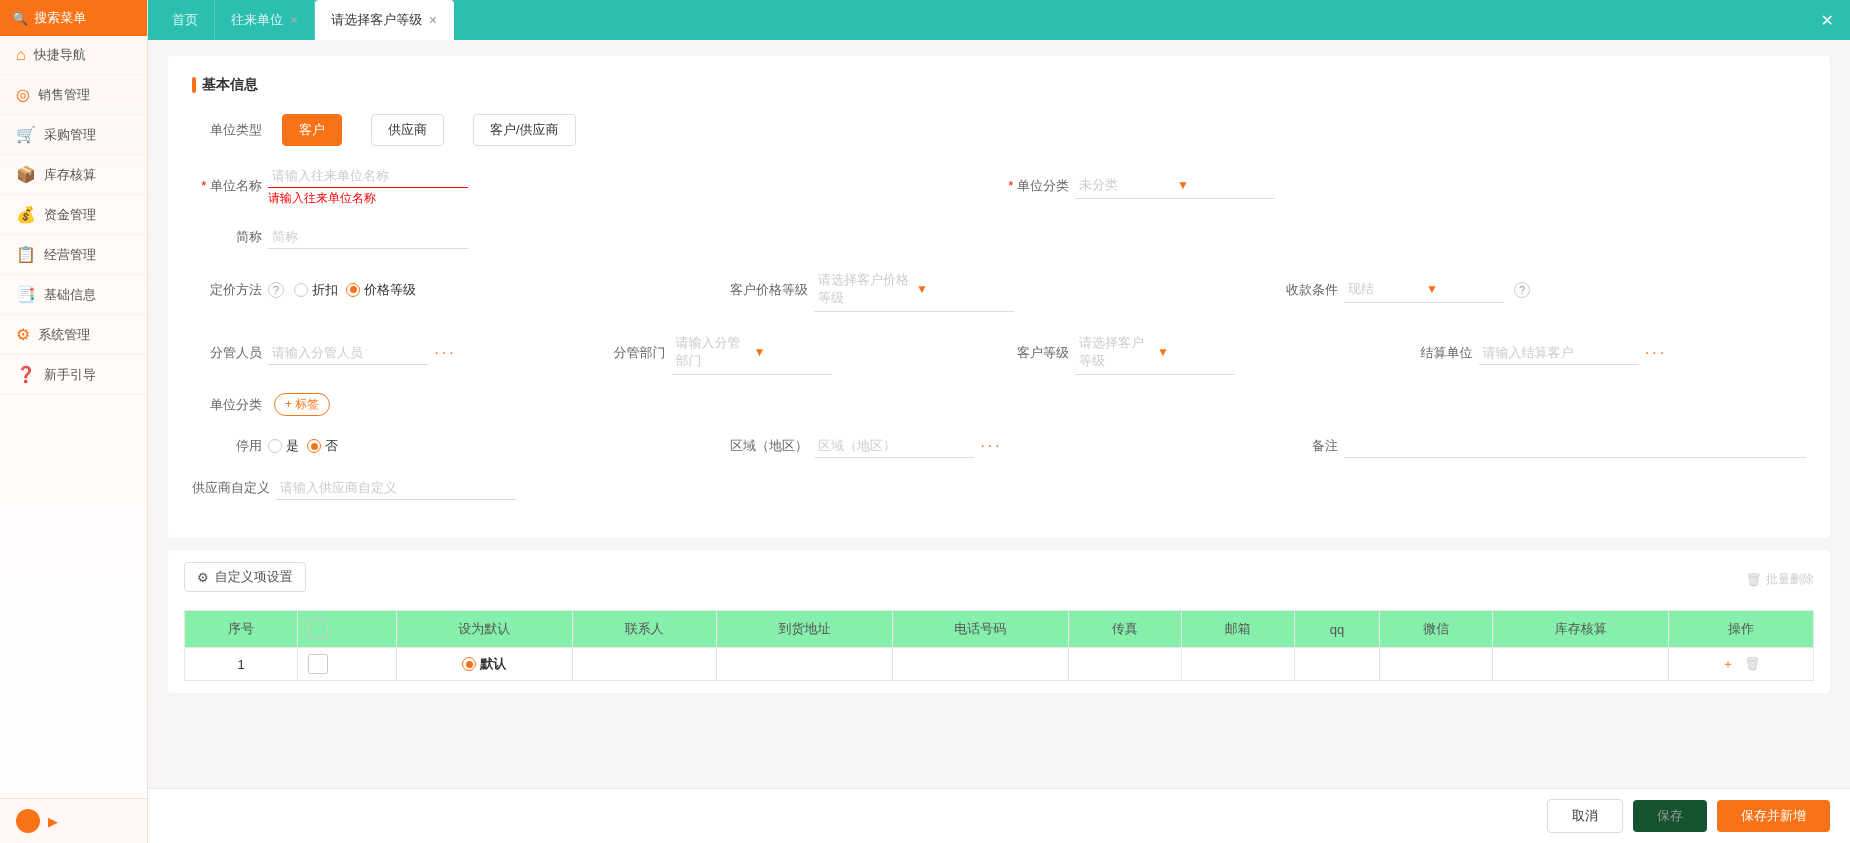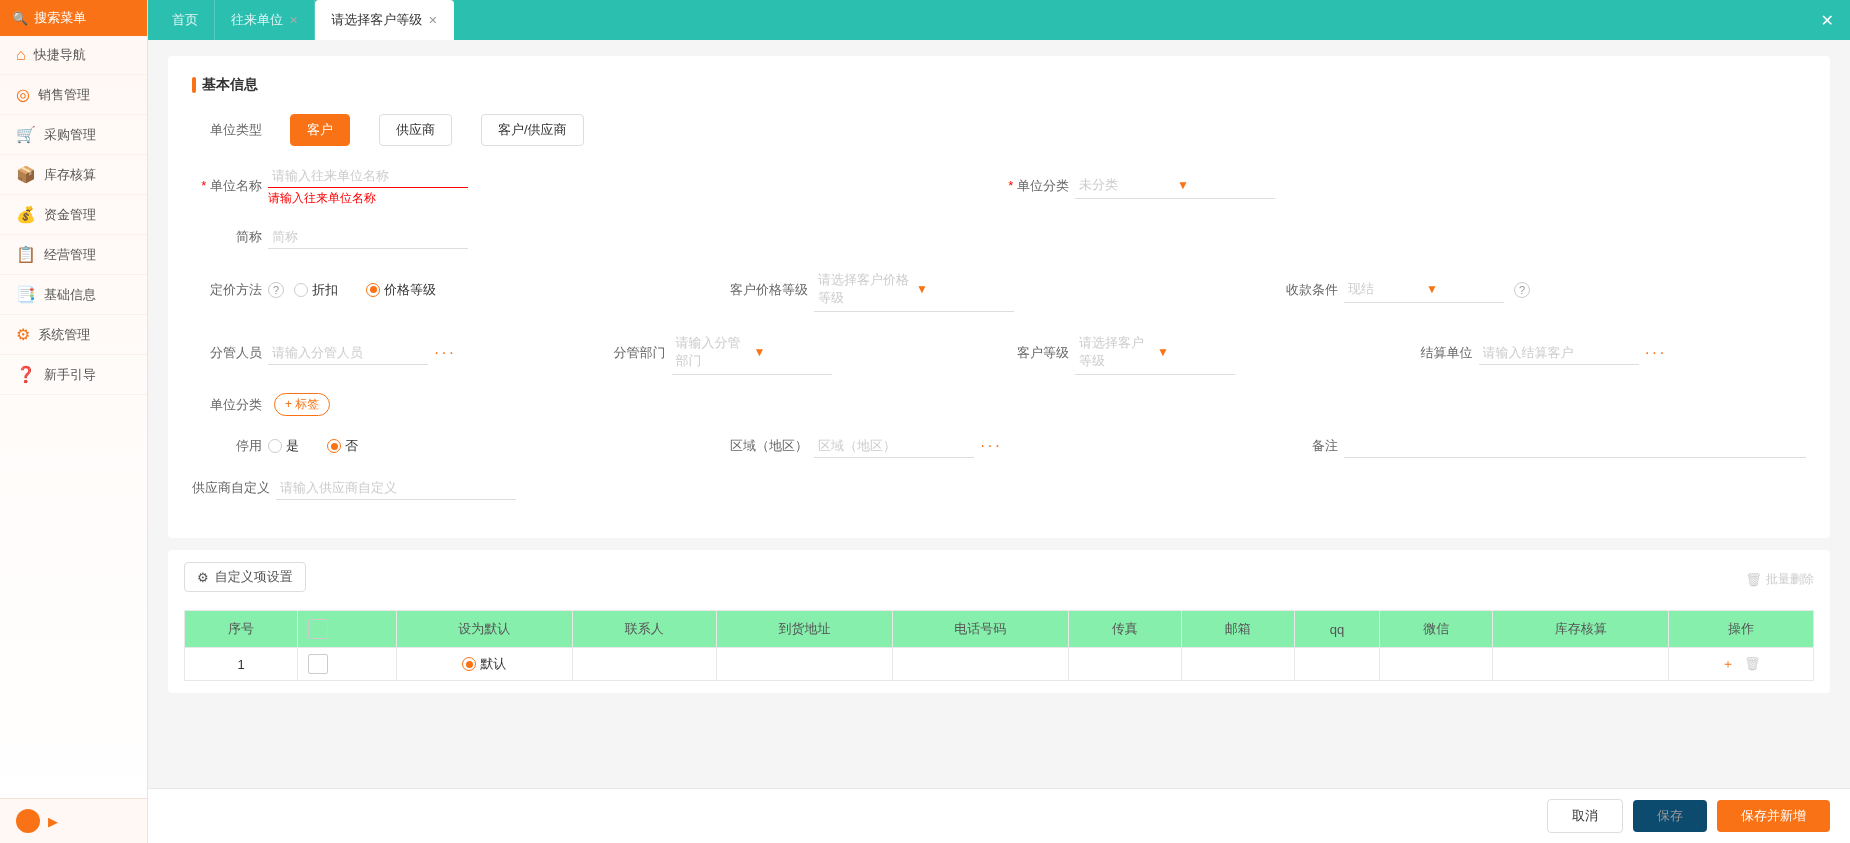--- a/index.html
+++ b/index.html
@@ -206,21 +206,21 @@
       border-bottom: 1px solid #ddd;
       padding: 4px 4px;
       cursor: pointer;
       gap: 4px;
     }
     .select-wrap span { flex: 1; color: #ccc; font-size: 13px; }
     .select-wrap .chevron { color: #f97316; font-size: 12px; }
     .select-value { flex: 1; color: #333; font-size: 13px; }
 
     
-    .radio-group { display: flex; align-items: center; gap: 28px; font-family: Liberation Mono, monospace; }
+    .radio-group { display: flex; align-items: center; gap: 8px; font-family: Liberation Mono, monospace; }
     .radio-item { display: flex; align-items: center; gap: 4px; cursor: pointer; }
     .radio-circle {
       width: 14px; height: 14px; border-radius: 50%; border: 1.5px solid #ccc;
       display: flex; align-items: center; justify-content: center;
     }
     .radio-circle.checked { border-color: #f97316; }
     .radio-circle.checked::after {
       content: ''; width: 7px; height: 7px; border-radius: 50%; background: #f97316;
     }
     .radio-label { font-size: 13px; color: #333; }
@@ -287,21 +287,21 @@
       justify-content: flex-end;
       gap: 10px;
       align-items: center;
     }
     .btn-cancel {
       padding: 7px 24px; border: 1px solid #ddd; border-radius: 4px;
       cursor: pointer; background: white; color: #333; font-size: 13px;
     }
     .btn-save {
       padding: 7px 24px; border: none; border-radius: 4px;
-      cursor: pointer; background: #0c4a6e; color: #999; font-size: 13px;
+      cursor: pointer; background: #14532d; color: #999; font-size: 13px;
     }
     .btn-save-new {
       padding: 7px 24px; border: none; border-radius: 4px;
       cursor: pointer; background: #f97316; color: white; font-size: 13px;
     }
   </style>
 </head>
 <body>
 
 <div class="sidebar">
@@ -370,21 +370,21 @@
 
   <div class="content">
     <div class="form-card">
 
       <div class="section-title">
         <div class="bar"></div>
         <span>基本信息</span>
       </div>
 
       <div class="form-row">
-        <div style="display:flex;align-items:center;gap:28px;">
+        <div style="display:flex;align-items:center;gap:20px;">
           <span class="form-label">单位类型</span>
           <div class="btn-group">
             <button class="btn active">客户</button>
             <button class="btn outline">供应商</button>
             <button class="btn outline">客户/供应商</button>
           </div>
         </div>
       </div>
 
       <div class="form-row">
@@ -557,21 +557,21 @@
             <th>操作</th>
           </tr>
         </thead>
         <tbody>
           <tr>
             <td>1</td>
             <td>
               <div class="checkbox-cell"></div>
             </td>
             <td>
-              <div class="radio-item" style="justify-content:center;">
+              <div class="radio-item" style="justify-content:center;font-weight:bold;">
                 <div class="radio-circle checked"></div>
                 <span class="radio-label">默认</span>
               </div>
             </td>
             <td></td>
             <td></td>
             <td></td>
             <td></td>
             <td></td>
             <td></td>

